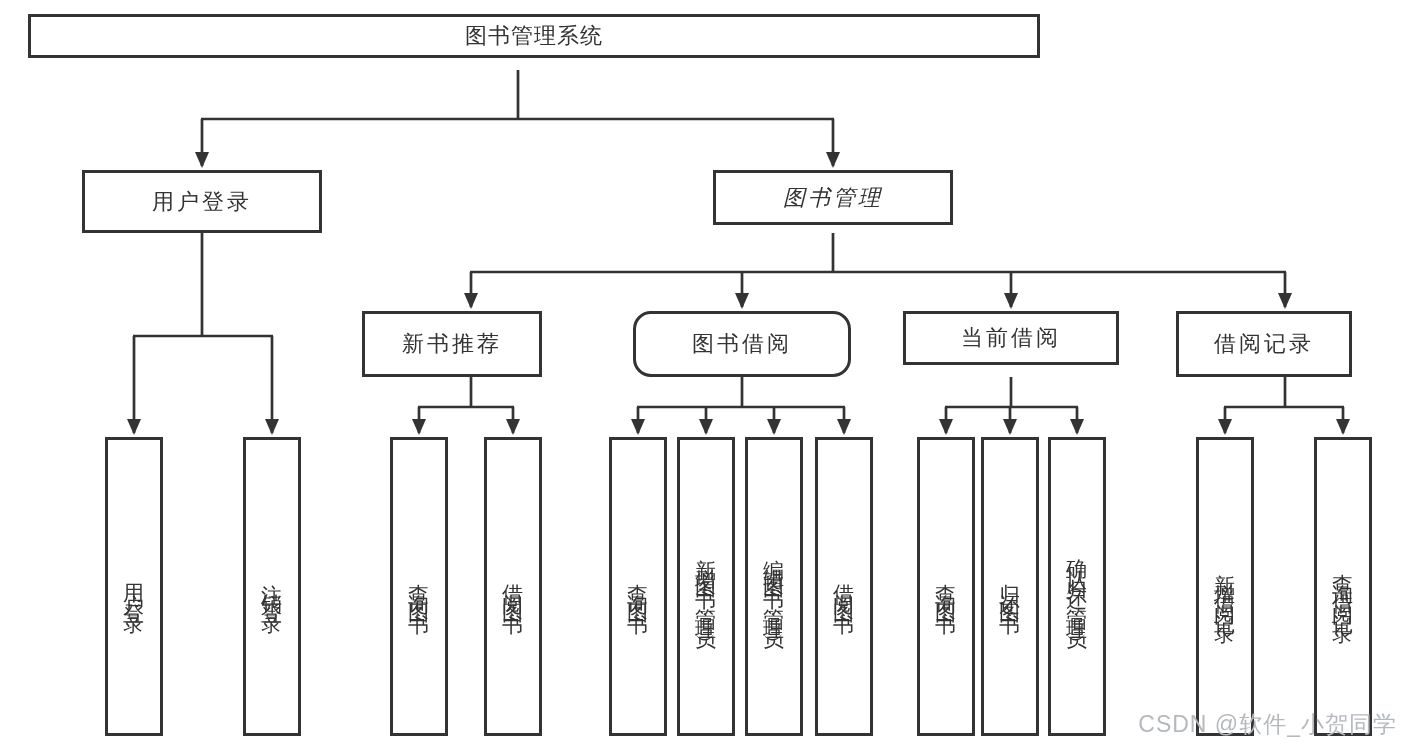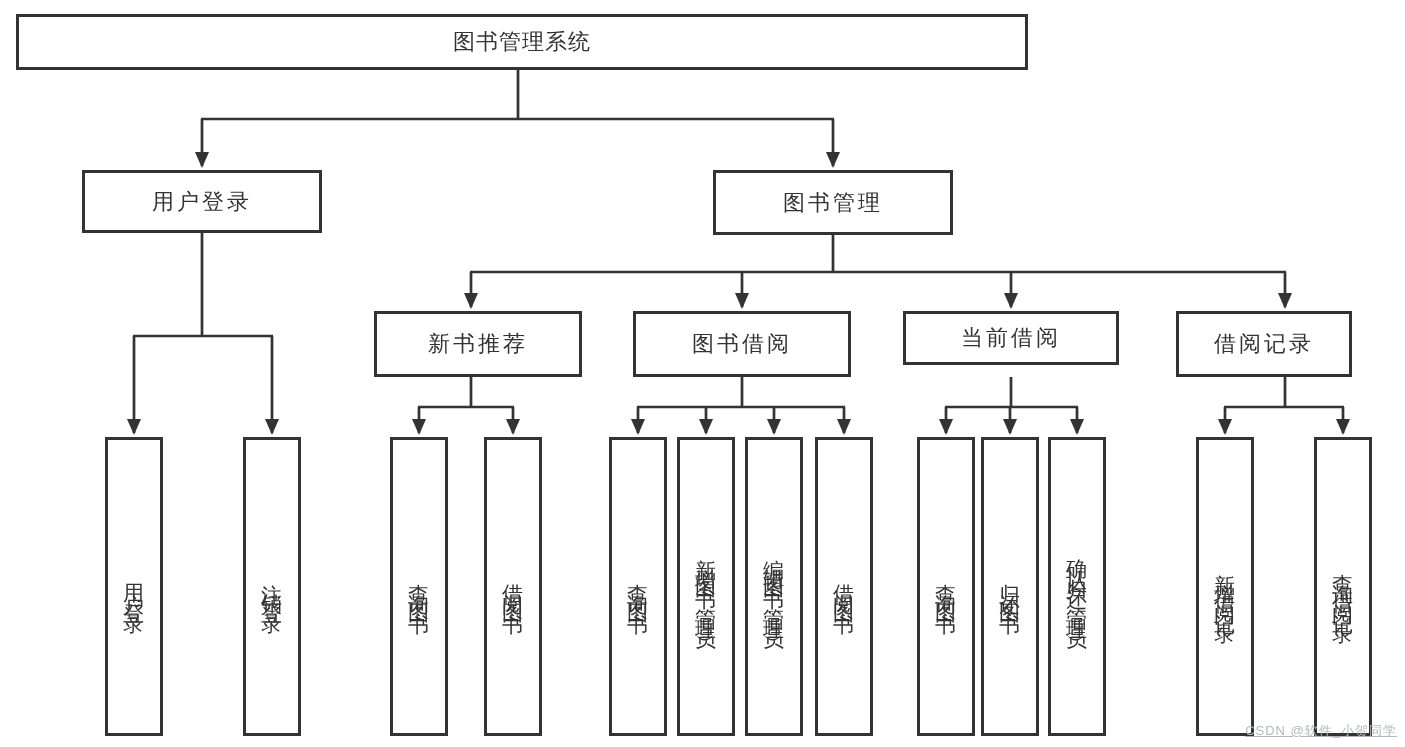--- a/index.html
+++ b/index.html
@@ -35,26 +35,25 @@
     writing-mode: vertical-rl;
     text-orientation: mixed;
     font-size: 21px;
     letter-spacing: 10px;
     line-height: 1;
   }
   .watermark {
     position: absolute;
     right: 8px;
     bottom: 7px;
-    font-size: 13px;
+    font-size: 23px;
     letter-spacing: 1px;
     color: #b5b9be;
     white-space: nowrap;
     z-index: 5;
-    text-decoration: underline;
   }
 </style>
 </head>
 <body>
 
 <div class="canvas">
 
   <svg class="connectors" width="1405" height="747" viewBox="0 0 1405 747" xmlns="http://www.w3.org/2000/svg">
     <defs>
       <marker id="arrow" viewBox="0 0 16 14" refX="14" refY="7" markerWidth="16" markerHeight="14" markerUnits="userSpaceOnUse" orient="auto">
@@ -96,35 +95,35 @@
     <line x1="946" y1="407" x2="946" y2="433" marker-end="url(#arrow)"></line>
     <line x1="1010" y1="407" x2="1010" y2="433" marker-end="url(#arrow)"></line>
     <line x1="1077" y1="407" x2="1077" y2="433" marker-end="url(#arrow)"></line>
 
     <line x1="1285" y1="377" x2="1285" y2="407"></line>
     <line x1="1224" y1="407" x2="1344" y2="407"></line>
     <line x1="1225" y1="407" x2="1225" y2="433" marker-end="url(#arrow)"></line>
     <line x1="1343" y1="407" x2="1343" y2="433" marker-end="url(#arrow)"></line>
   </svg>
 
-  <div class="node h root" style="left:16px; top:14px; width:1012px; height:56px;">
+  <div class="node h root" style="left:28px; top:14px; width:1012px; height:44px;">
     <span>图书管理系统</span>
   </div>
 
   <div class="node h" style="left:82px; top:170px; width:240px; height:63px;">
     <span>用户登录</span>
   </div>
-  <div class="node h" style="left:713px; top:170px; width:240px; height:65px;">
+  <div class="node h" style="left:713px; top:170px; width:240px; height:55px;font-style:italic;">
     <span>图书管理</span>
   </div>
 
-  <div class="node h" style="left:362px; top:311px; width:208px; height:66px;margin-left:12px;">
+  <div class="node h" style="left:362px; top:311px; width:180px; height:66px;">
     <span>新书推荐</span>
   </div>
-  <div class="node h" style="left:633px; top:311px; width:218px; height:66px;">
+  <div class="node h" style="left:633px; top:311px; width:218px; height:66px;border-radius:18px;">
     <span>图书借阅</span>
   </div>
   <div class="node h" style="left:903px; top:311px; width:216px; height:54px;">
     <span>当前借阅</span>
   </div>
   <div class="node h" style="left:1176px; top:311px; width:176px; height:66px;">
     <span>借阅记录</span>
   </div>
 
   <div class="node v" style="left:105px; top:437px; width:58px; height:299px;">

